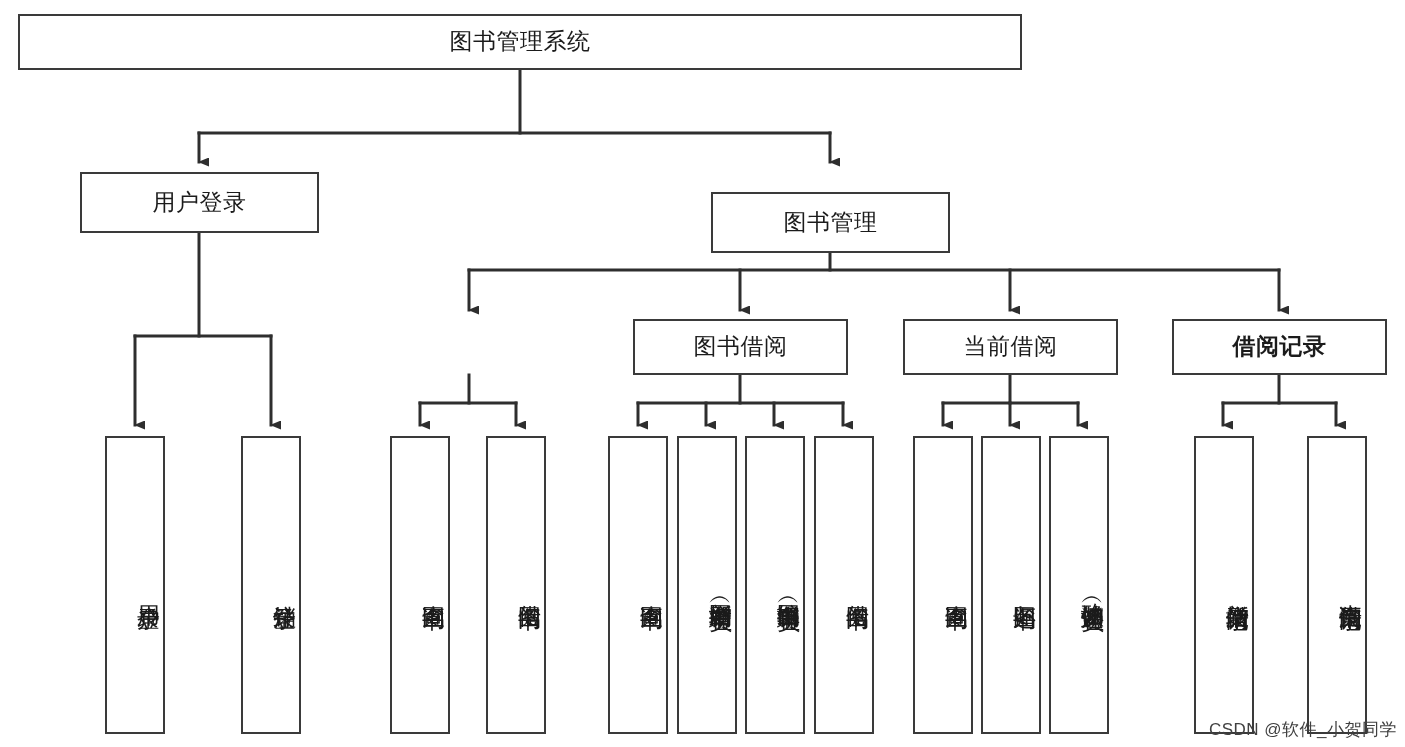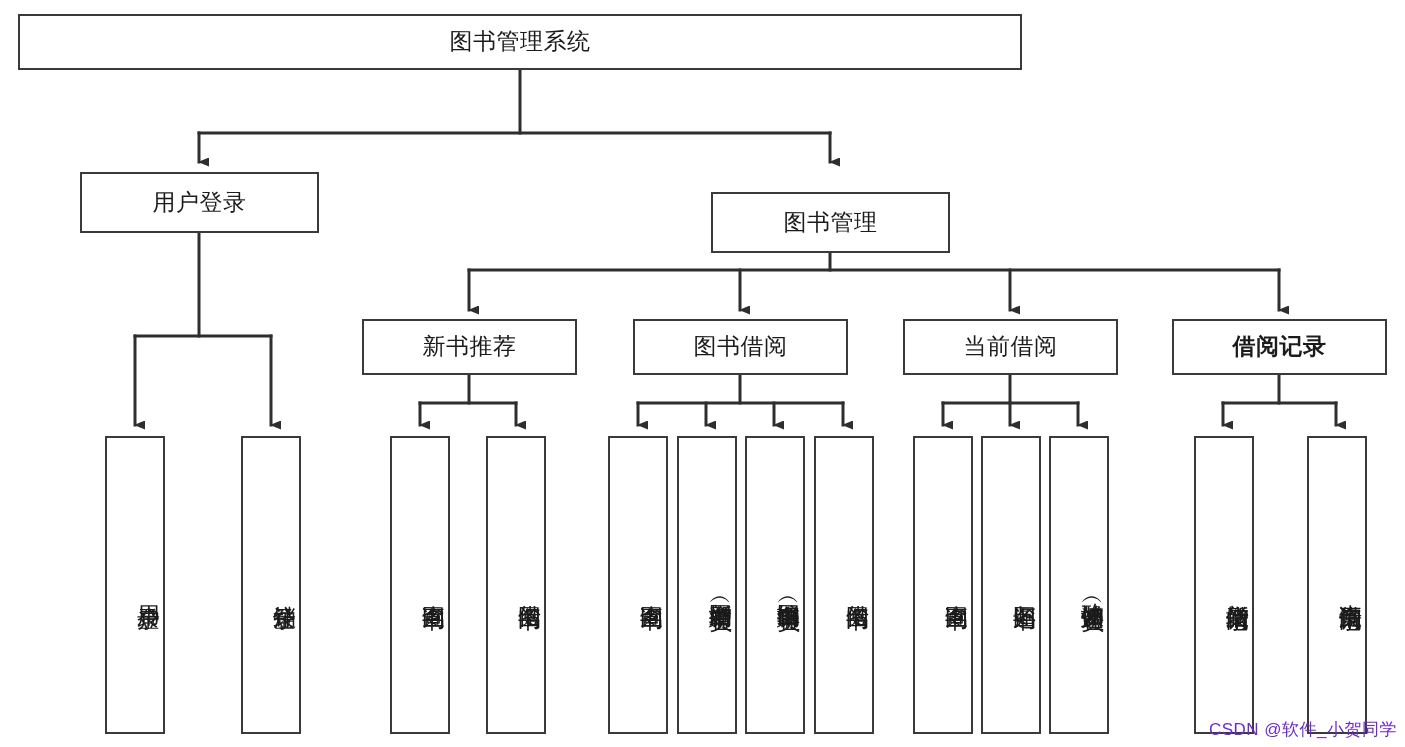--- a/index.html
+++ b/index.html
@@ -56,21 +56,21 @@
   .node-v .vtext {
     writing-mode: vertical-rl;
     text-orientation: upright;
     display: block;
   }
   #watermark {
     position: absolute;
     right: 8px;
     bottom: 6px;
     font-size: 17px;
-    color: #6d28d9;
+    color: #404040;
     letter-spacing: 0.5px;
     white-space: nowrap;
   }
 </style>
 </head>
 <body>
 
 <div id="diagram-root">
 
   <svg id="connectors" viewBox="0 0 1405 747" xmlns="http://www.w3.org/2000/svg">
@@ -130,23 +130,20 @@
     <span>图书管理系统</span>
   </div>
 
   <div class="node node-h" style="left:80px; top:172px; width:239px; height:61px;">
     <span>用户登录</span>
   </div>
   <div class="node node-h" style="left:711px; top:172px; width:239px; height:61px;margin-top:20px;">
     <span>图书管理</span>
   </div>
 
-  <div class="node node-h" style="left:362px; top:319px; width:215px; height:56px;">
-    <span>新书推荐</span>
-  </div>
   <div class="node node-h" style="left:633px; top:319px; width:215px; height:56px;">
     <span>图书借阅</span>
   </div>
   <div class="node node-h" style="left:903px; top:319px; width:215px; height:56px;">
     <span>当前借阅</span>
   </div>
   <div class="node node-h" style="left:1172px; top:319px; width:215px; height:56px;font-weight:bold;">
     <span>借阅记录</span>
   </div>
 

